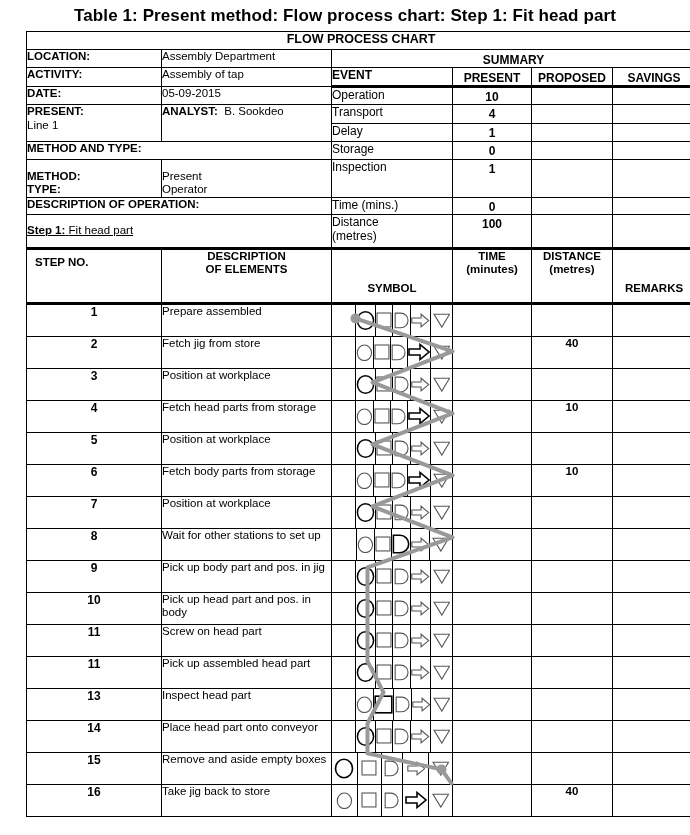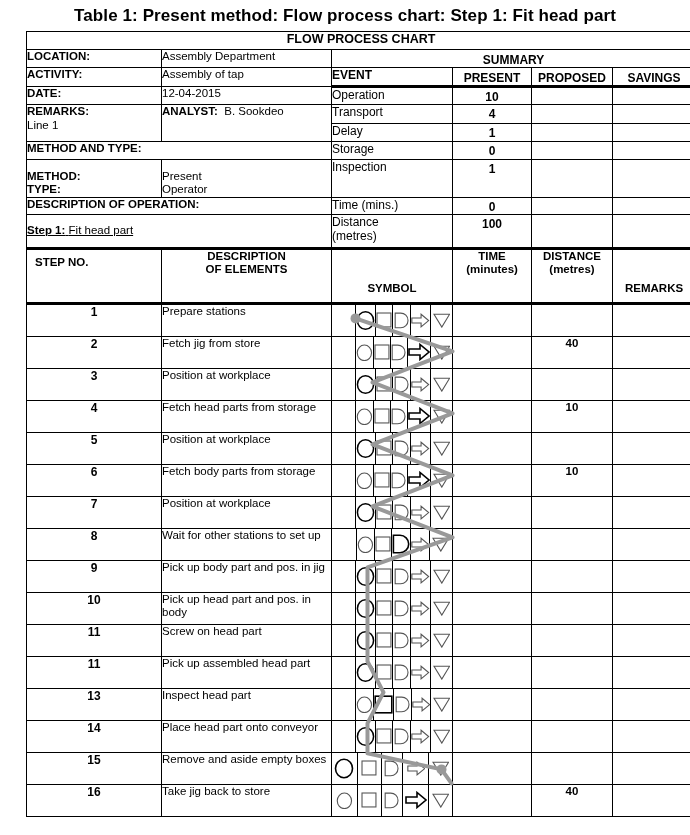--- a/index.html
+++ b/index.html
@@ -132,30 +132,30 @@
         <td class="padl b">ACTIVITY:</td>
         <td class="pad">Assembly of tap</td>
         <td class="padl b thickline" style="font-size:12px;">EVENT</td>
         <td class="ctr b thickline" style="font-size:12px;padding-top:3px;">PRESENT</td>
         <td class="ctr b thickline" style="font-size:12px;padding-top:3px;">PROPOSED</td>
         <td class="ctr b thickline" style="font-size:12px;padding-top:3px;">SAVINGS</td>
       </tr>
 
       <tr>
         <td class="padl b">DATE:</td>
-        <td class="pad">12-04-2015</td>
+        <td class="pad">05-09-2015</td>
         <td class="evlabel">Operation</td>
         <td class="evval" style="padding-top:2px;">10</td>
         <td></td>
         <td></td>
       </tr>
 
       <tr>
         <td class="padl b" rowspan="2" style="height:36px;">
-          <div>REMARKS:</div>
+          <div>PRESENT:</div>
           <div style="font-weight:normal;">Line 1</div>
         </td>
         <td class="pad" rowspan="2">
           <span class="b">ANALYST:</span>
           <span>&nbsp;</span><span>B. Sookdeo</span>
         </td>
         <td class="evlabel">Transport</td>
         <td class="evval" style="padding-top:2px;">4</td>
         <td></td>
         <td></td>
@@ -225,21 +225,21 @@
         </td>
         <td class="thickline">
           <div>DISTANCE</div>
           <div>(metres)</div>
         </td>
         <td class="thickline" style="vertical-align:bottom;padding-bottom:6px;">REMARKS</td>
       </tr>
 
     <tr class="brow">
           <td class="stepno">1</td>
-          <td class="desc">Prepare stations</td>
+          <td class="desc">Prepare assembled</td>
           <td class="symcell">
             <div class="symgrid">
               <div class="symsub" style="width: 35px;"></div>
               <div class="symsub" style="width: 20px;">
                 <svg class="glyph" width="20" height="21" viewBox="0 0 20 21">
                   <ellipse cx="10" cy="10.5" rx="8.5" ry="9.3" fill="none" stroke="#000" stroke-width="1.6"></ellipse>
                 </svg>
               </div>
               <div class="symsub" style="width: 20px;">
                 <svg class="glyph" width="15.959999999999999" height="15.959999999999999" viewBox="0 0 19 19">

